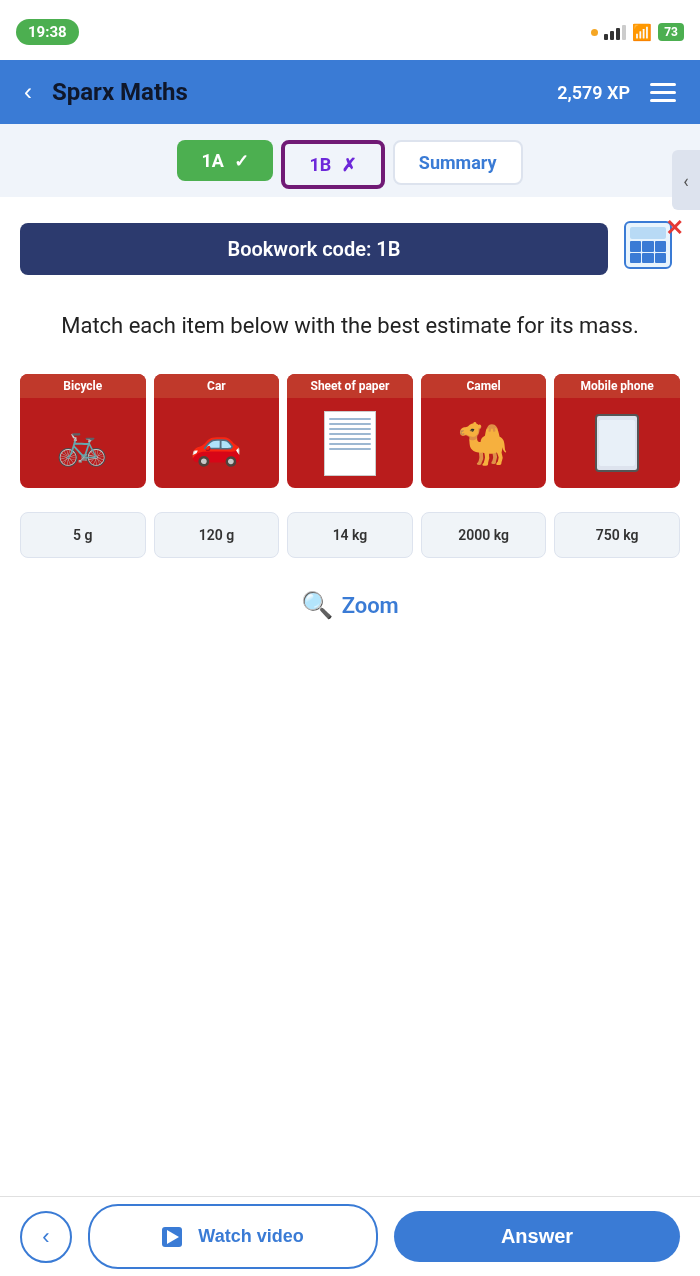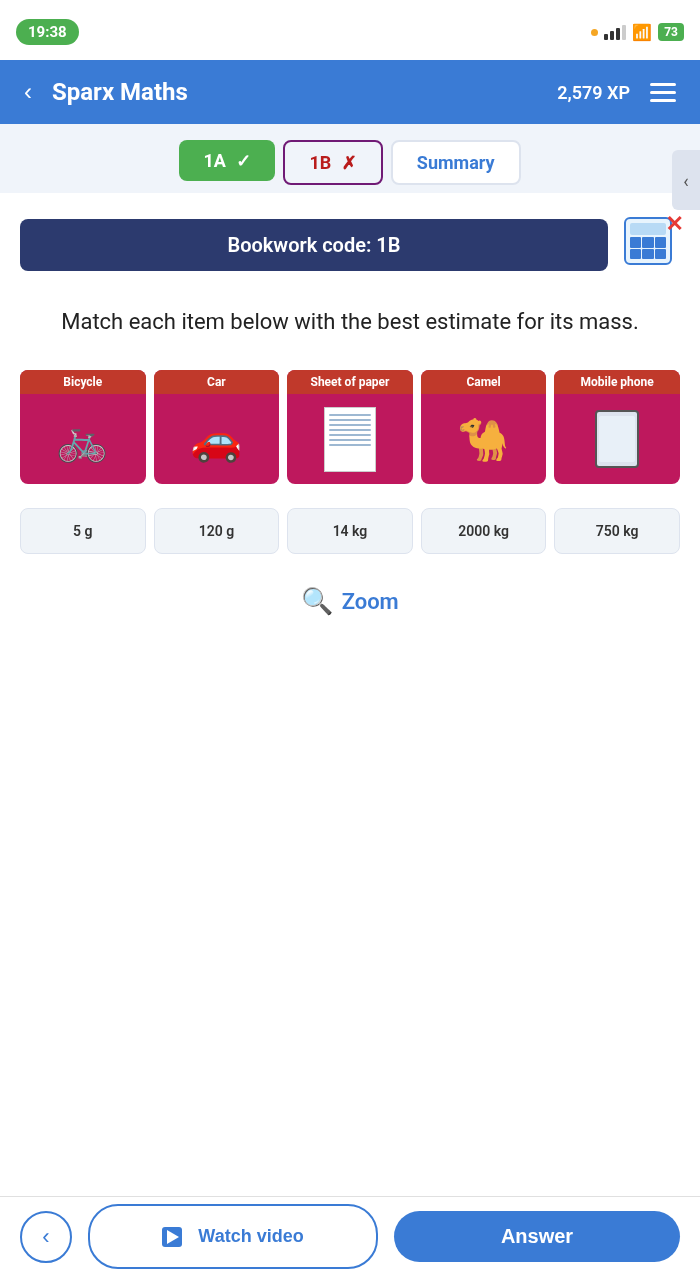--- a/index.html
+++ b/index.html
@@ -75,21 +75,21 @@
     }
     .header-back {
       color: #fff;
       font-size: 24px;
       cursor: pointer;
       background: none;
       border: none;
       padding: 8px;
     }
     .header-title {
-      color: #ffffff;
+      color: #0f172a;
       font-size: 24px;
       font-weight: 700;
       flex: 1;
     }
     .header-xp {
       color: #fff;
       font-size: 18px;
       font-weight: 600;
     }
     .header-menu {
@@ -143,22 +143,22 @@
       cursor: pointer;
       border-radius: 8px;
       margin: 0 4px;
     }
     .tab-1a {
       background: #4CAF50;
       color: #fff;
     }
     .tab-1b {
       background: #f0f4fa;
-      color: #b91c1c;
-      border: 2px solid #701a75;
+      color: #6d28d9;
+      border: 4px solid #701a75;
     }
     .tab-summary {
       background: #fff;
       color: #3a7bd5;
       border: 2px solid #dde3ee;
     }
     .tab-icon {
       margin-left: 6px;
     }
 
@@ -241,21 +241,21 @@
     .items-row {
       display: flex;
       gap: 8px;
       justify-content: space-between;
       margin-bottom: 24px;
       overflow-x: auto;
     }
     .item-card {
       flex: 1;
       min-width: 0;
-      background: #be185d;
+      background: #b91c1c;
       border-radius: 8px;
       overflow: hidden;
       display: flex;
       flex-direction: column;
       align-items: center;
     }
     .item-label {
       width: 100%;
       background: #c0392b;
       color: #fff;

